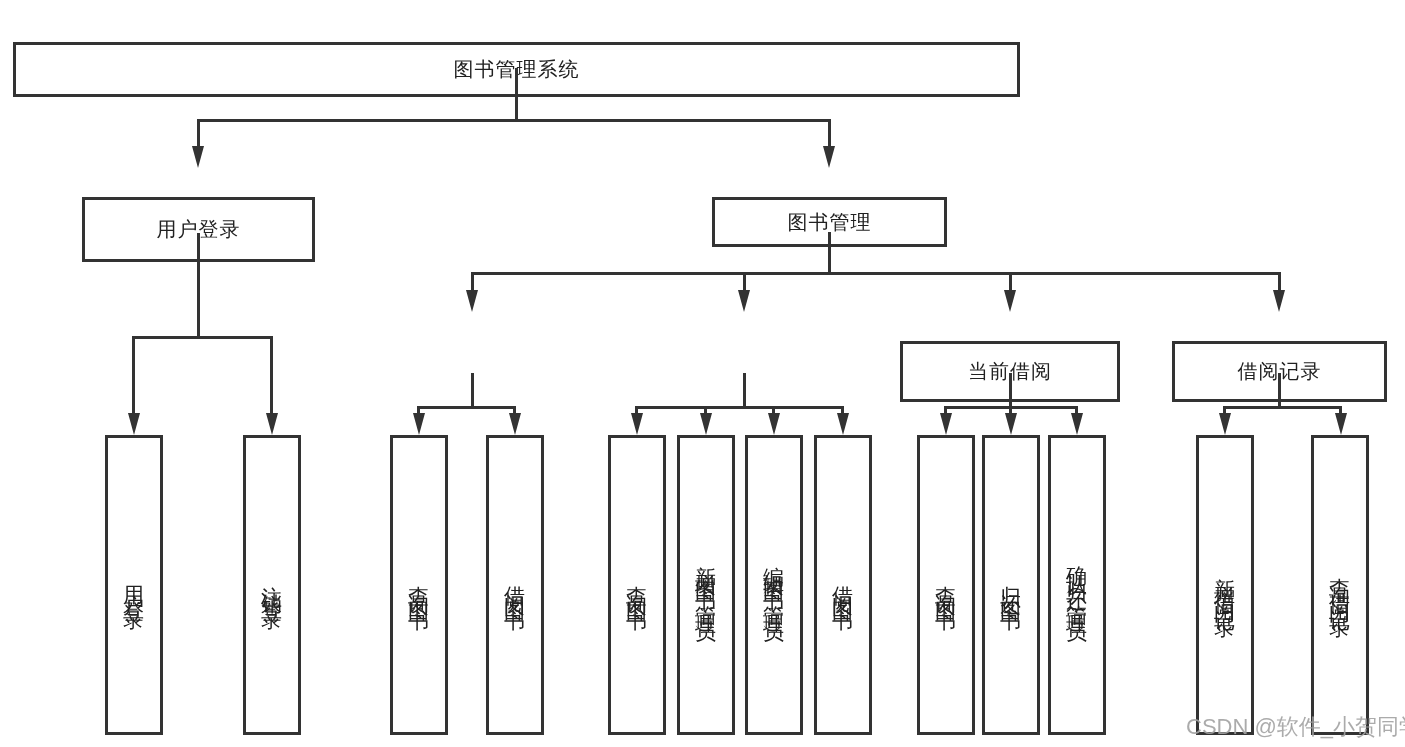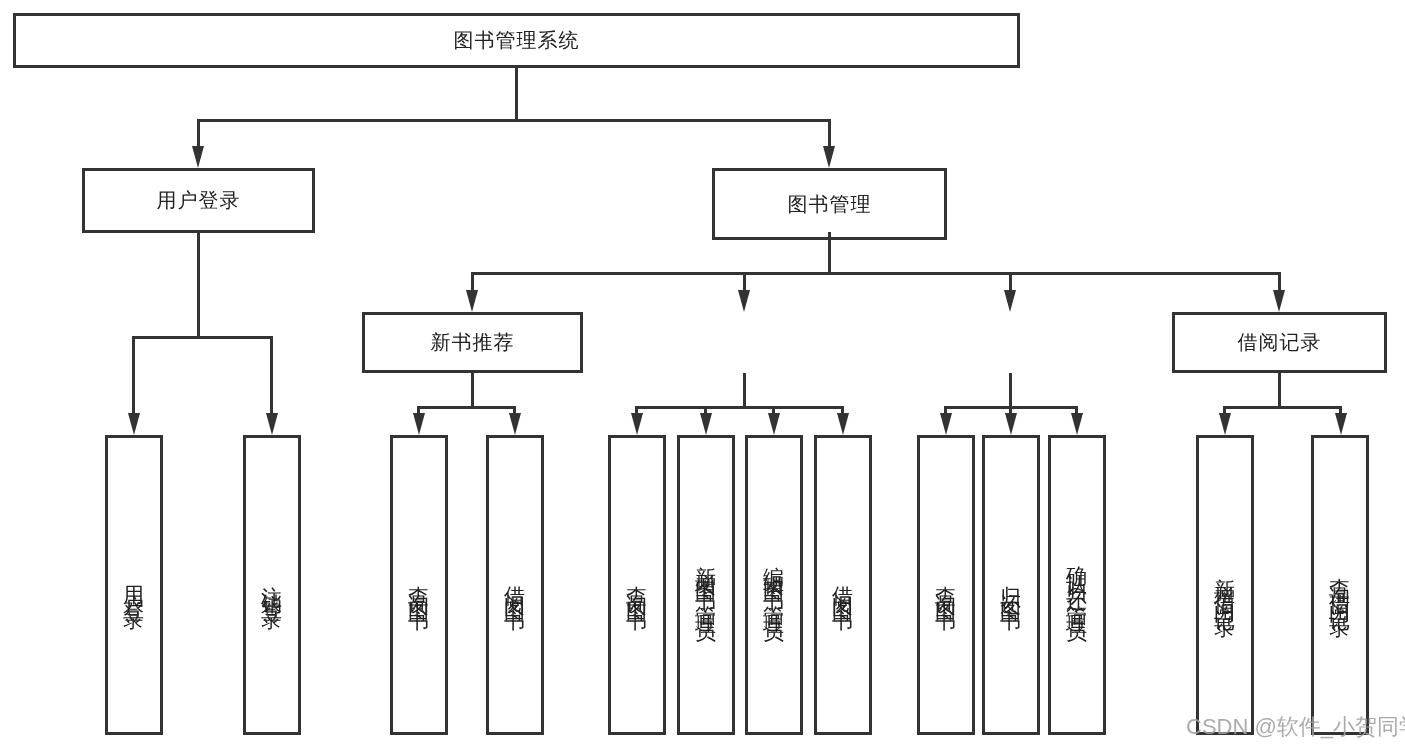--- a/index.html
+++ b/index.html
@@ -19,20 +19,21 @@
   .node{
     position:absolute;
     box-sizing:border-box;
     border:3px solid var(--line);
     background:#fff;
     display:flex;align-items:center;justify-content:center;
     color:var(--text);
     font-size:20px;
     font-weight:500;
     letter-spacing:1px;
+    margin-top:29px;
   }
   .leaf{
     position:absolute;
     box-sizing:border-box;
     border:3px solid var(--line);
     background:#fff;
     width:58px;height:300px;top:435px;
     display:flex;align-items:center;justify-content:center;
     color:var(--text);
   }
@@ -75,21 +76,21 @@
   <div class="vline" style="left:515px;top:68px;height:52px;"></div>
   <div class="hline" style="left:197px;top:119px;width:633px;"></div>
   <div class="vline" style="left:197px;top:119px;height:31px;"></div>
   <div class="arrow" style="left:192px;top:146px;"></div>
   <div class="vline" style="left:828px;top:119px;height:31px;"></div>
   <div class="arrow" style="left:823px;top:146px;"></div>
 
   <div class="node" style="left:82px;top:168px;width:233px;height:65px;">
     <span>用户登录</span>
   </div>
-  <div class="node" style="left:712px;top:168px;width:235px;height:72px;">
+  <div class="node" style="left:712px;top:168px;width:235px;height:50px;">
     <span>图书管理</span>
   </div>
 
   <div class="vline" style="left:197px;top:233px;height:105px;"></div>
   <div class="hline" style="left:132px;top:336px;width:141px;"></div>
   <div class="vline" style="left:132px;top:336px;height:82px;"></div>
   <div class="arrow" style="left:128px;top:413px;"></div>
   <div class="vline" style="left:270px;top:336px;height:82px;"></div>
   <div class="arrow" style="left:266px;top:413px;"></div>
 
@@ -97,22 +98,22 @@
   <div class="hline" style="left:471px;top:272px;width:810px;"></div>
   <div class="vline" style="left:471px;top:272px;height:24px;"></div>
   <div class="arrow" style="left:466px;top:290px;"></div>
   <div class="vline" style="left:743px;top:272px;height:24px;"></div>
   <div class="arrow" style="left:738px;top:290px;"></div>
   <div class="vline" style="left:1009px;top:272px;height:24px;"></div>
   <div class="arrow" style="left:1004px;top:290px;"></div>
   <div class="vline" style="left:1278px;top:272px;height:24px;"></div>
   <div class="arrow" style="left:1273px;top:290px;"></div>
 
-  <div class="node" style="left:362px;top:312px;width:221px;height:61px;">
-    <span>新书推荐</span>
+  <div class="node" style="left:900px;top:312px;width:220px;height:61px;">
+    <span>当前借阅</span>
   </div>
   <div class="node" style="left:1172px;top:312px;width:215px;height:61px;">
     <span>借阅记录</span>
   </div>
 
   <div class="vline" style="left:471px;top:373px;height:36px;"></div>
   <div class="hline" style="left:417px;top:406px;width:99px;"></div>
   <div class="vline" style="left:417px;top:406px;height:12px;"></div>
   <div class="arrow" style="left:413px;top:413px;"></div>
   <div class="vline" style="left:513px;top:406px;height:12px;"></div>

